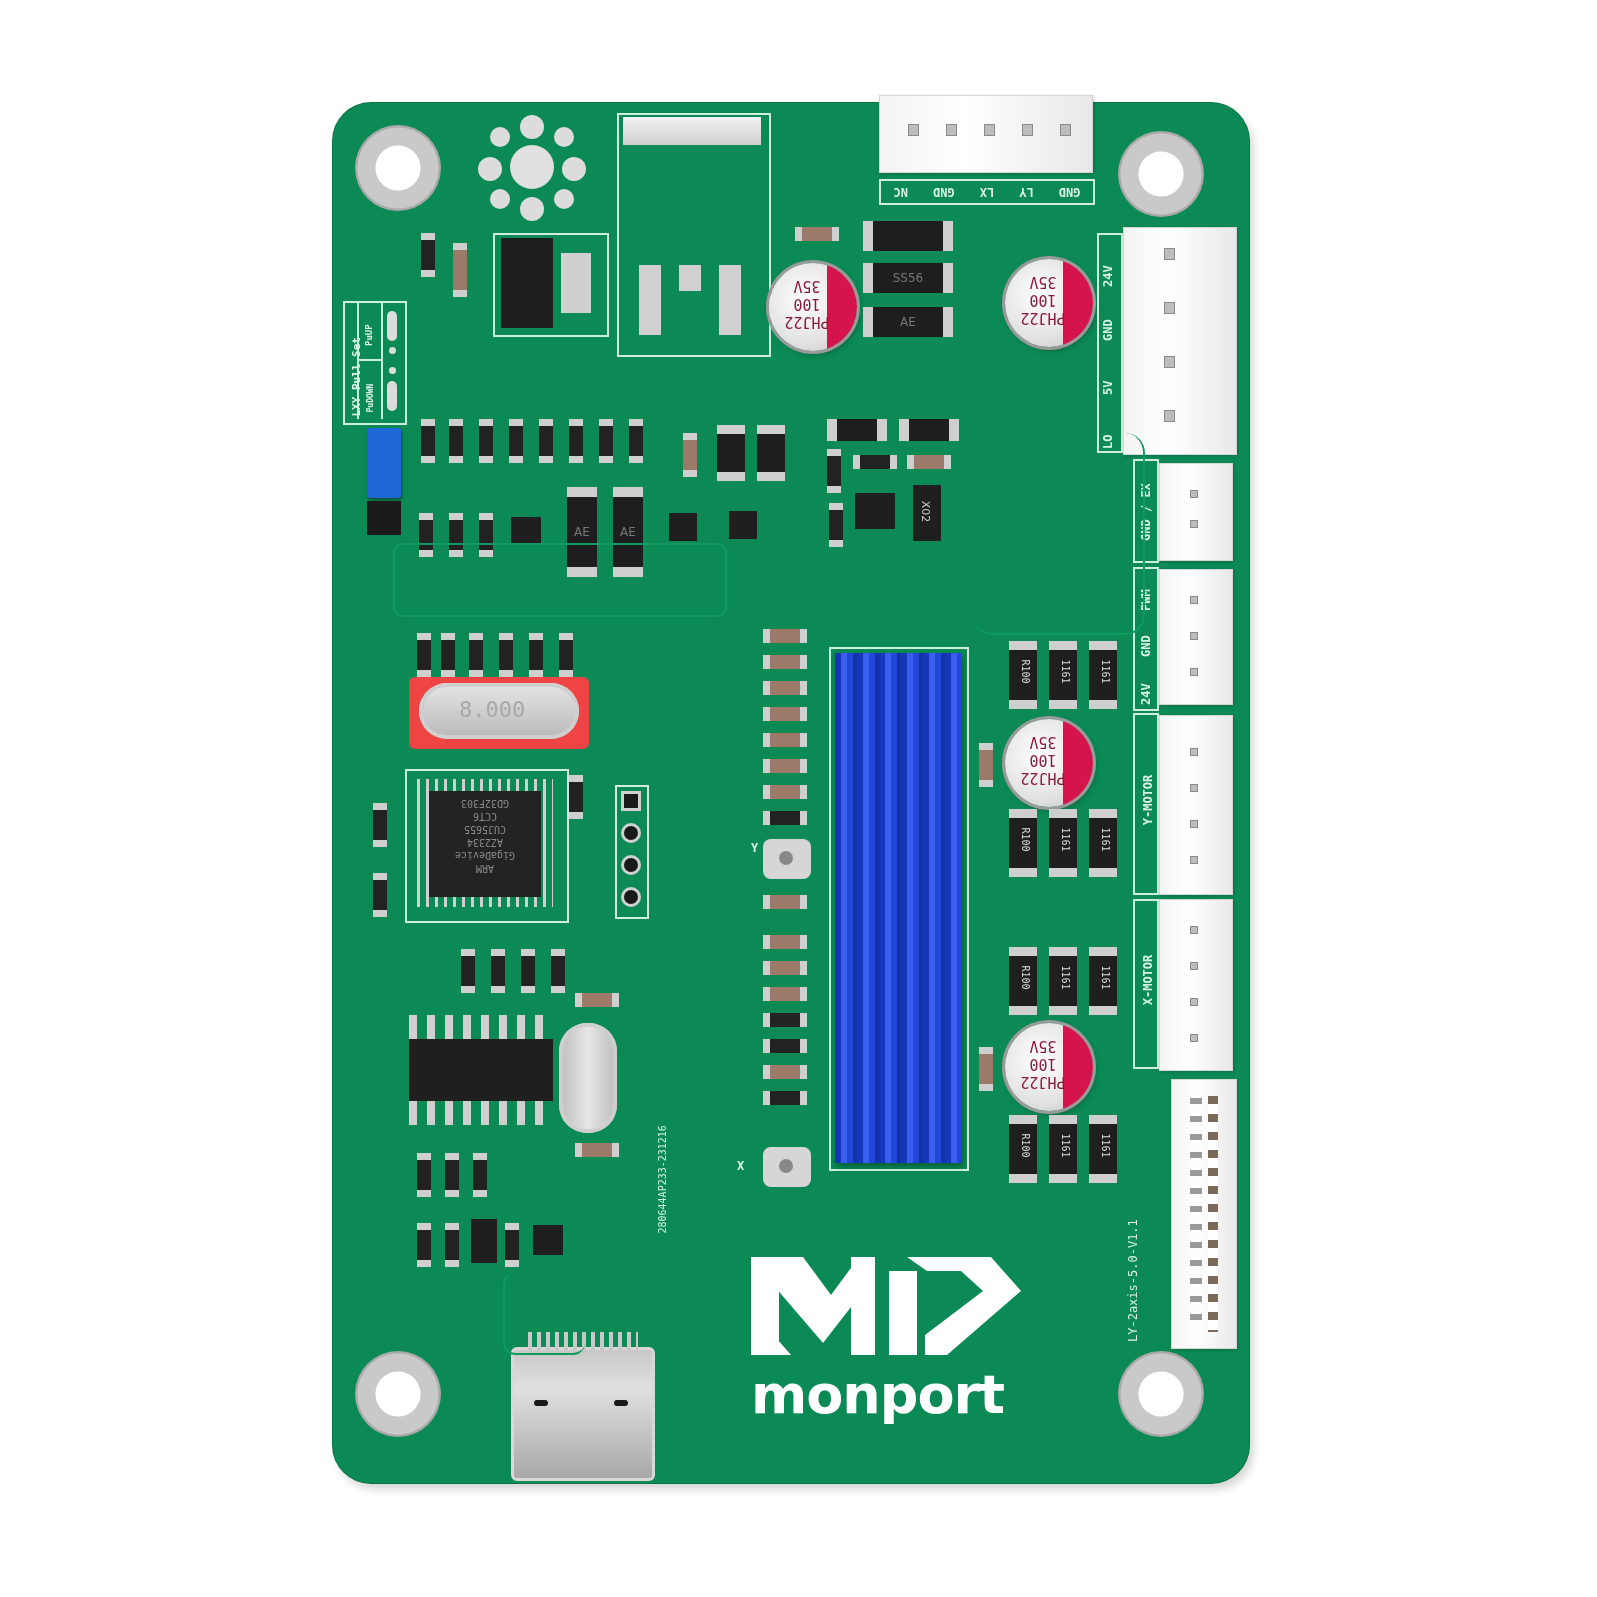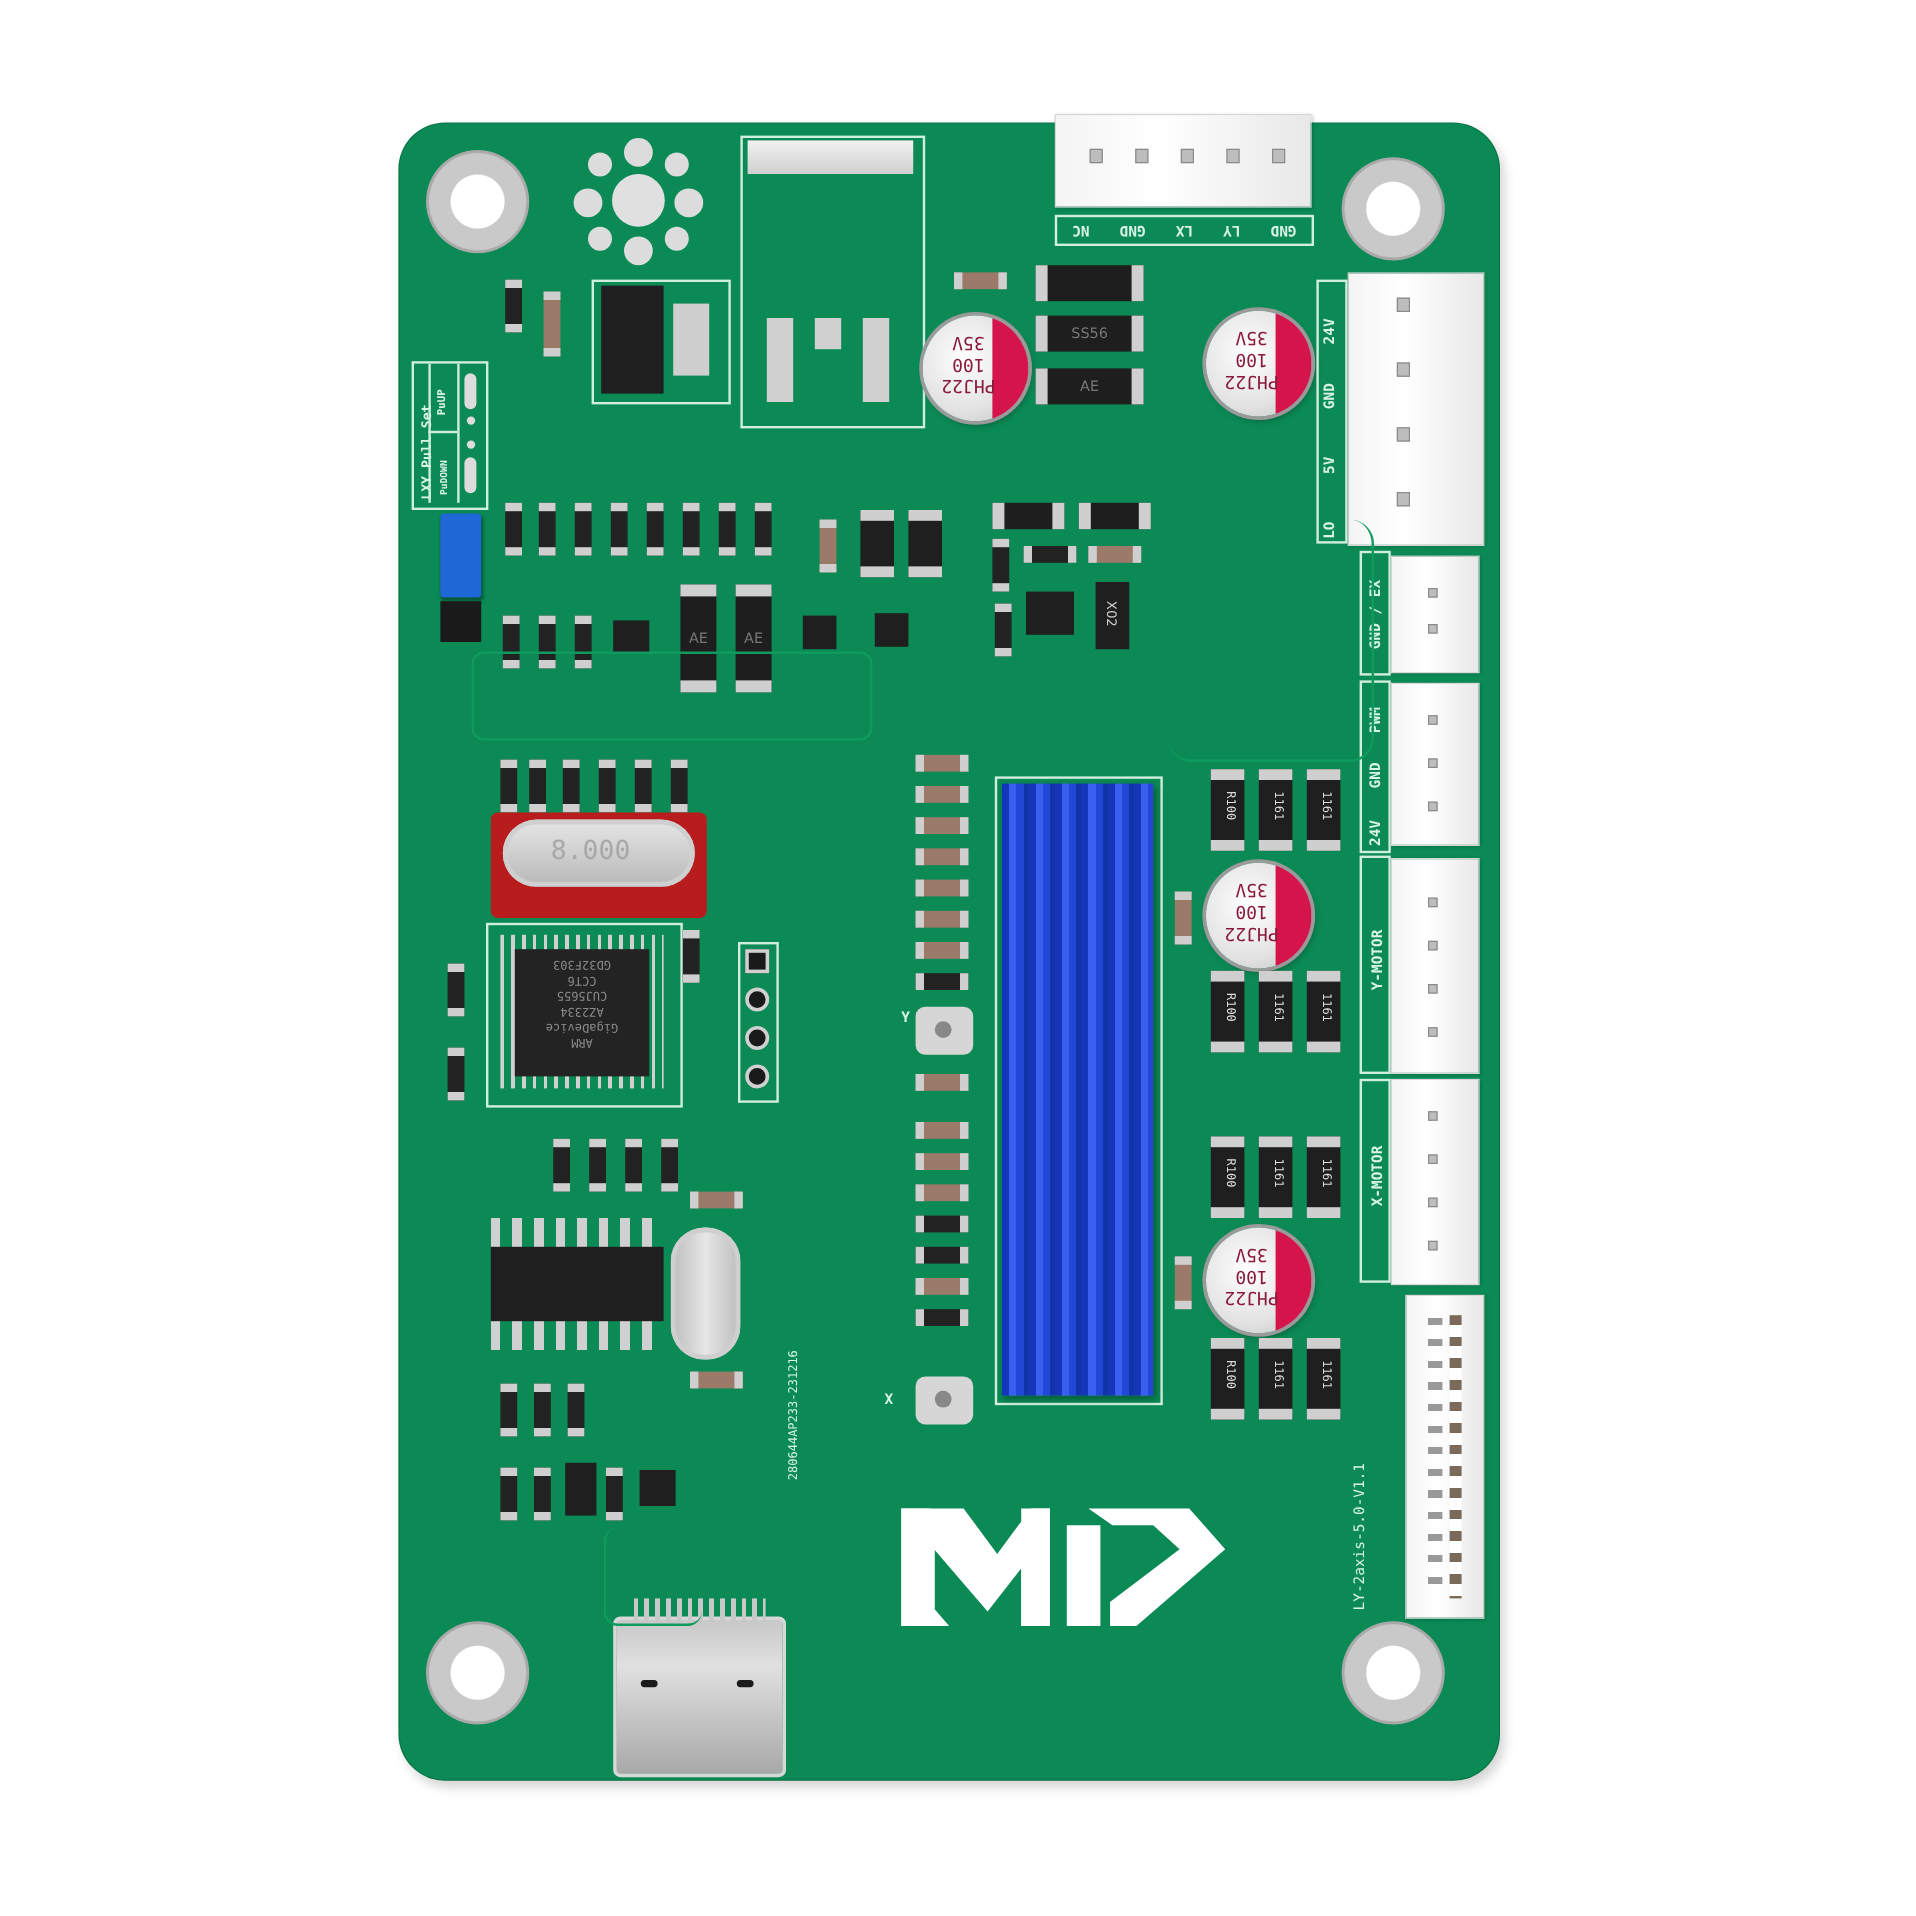--- a/index.html
+++ b/index.html
@@ -200,21 +200,21 @@
       <span style="position:absolute;left:2px;top:20px;transform:rotate(90deg);">X02</span>
     </div>
 
   <div class="res-v" style="left:84px;top:530px;"></div>
   <div class="res-v" style="left:108px;top:530px;"></div>
   <div class="res-v" style="left:136px;top:530px;"></div>
   <div class="res-v" style="left:166px;top:530px;"></div>
   <div class="res-v" style="left:196px;top:530px;"></div>
   <div class="res-v" style="left:226px;top:530px;"></div>
 
-  <div class="abs" style="left:76px;top:574px;width:180px;height:88px;background:#b91c1c;border-radius:6px;">
+  <div class="abs" style="left:76px;top:574px;width:180px;height:72px;background:#ef4444;border-radius:6px;">
     <div class="abs" style="left:10px;top:6px;width:160px;height:56px;border-radius:28px;background:linear-gradient(#e6e6e6,#b8b8b8);box-shadow:inset 0 0 0 4px #cfcfcf;">
       <div class="abs" style="left:40px;top:14px;color:#a8a8a8;font-size:22px;font-family:'DejaVu Sans Mono',monospace;">8.000</div>
     </div>
   </div>
 
   <div class="outline" style="left:72px;top:666px;width:160px;height:150px;"></div>
   <div class="abs" style="left:84px;top:676px;width:136px;height:128px;background:repeating-linear-gradient(90deg,#d0d0d0 0 3px,transparent 3px 9px);"></div>
   <div class="abs" style="left:96px;top:688px;width:112px;height:106px;background:#232323;">
     <div style="position:absolute;left:6px;top:6px;width:100px;transform:rotate(180deg);color:#8a8a8a;font-size:10px;line-height:13px;text-align:center;font-family:'DejaVu Sans Mono',monospace;">
       <div>ARM</div>
@@ -353,18 +353,19 @@
       <span>1161</span>
     </div>
 
   <div class="abs" style="left:418px;top:1148px;width:270px;height:190px;">
     <svg width="270" height="110" viewBox="0 0 270 110">
       <polygon points="0,6 52,6 80,44 108,6 124,6 124,104 100,104 100,50 80,78 28,22 28,104 0,104 0,58 40,104 0,104" fill="#ffffff"></polygon>
       <polygon points="0,6 24,6 72,60 100,24 100,6 124,6 124,104 100,104 100,56 72,92 24,36 24,104 0,104" fill="#ffffff"></polygon>
       <polygon points="128,6 240,6 270,40 196,104 174,104 174,84 232,40 210,20 176,20 156,6" fill="#ffffff"></polygon>
       <polygon points="138,20 166,20 166,104 138,104" fill="#ffffff"></polygon>
     </svg>
+    <div class="abs" style="left:0;top:112px;color:#ffffff;font-size:54px;font-weight:bold;font-family:'DejaVu Sans',sans-serif;letter-spacing:-1px;">monport</div>
   </div>
 
   <div class="trace" style="left:60px;top:440px;width:330px;height:70px;border-radius:10px;border-color:#109a5e;"></div>
   <div class="trace" style="left:640px;top:330px;width:170px;height:200px;border-left:none;border-top:none;border-radius:20px;border-color:#109a5e;"></div>
   <div class="trace" style="left:170px;top:1170px;width:80px;height:80px;border-top:none;border-right:none;border-radius:12px;border-color:#109a5e;"></div>
 </div>
 
 </body></html>

